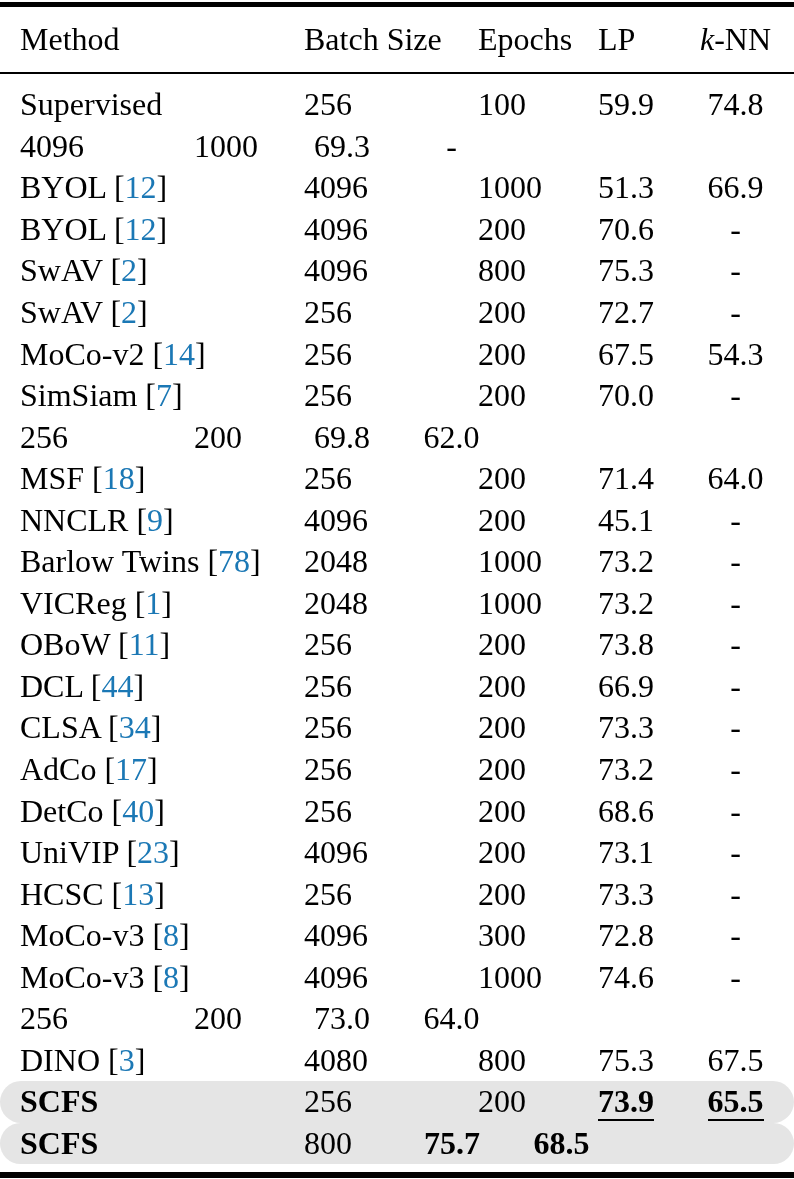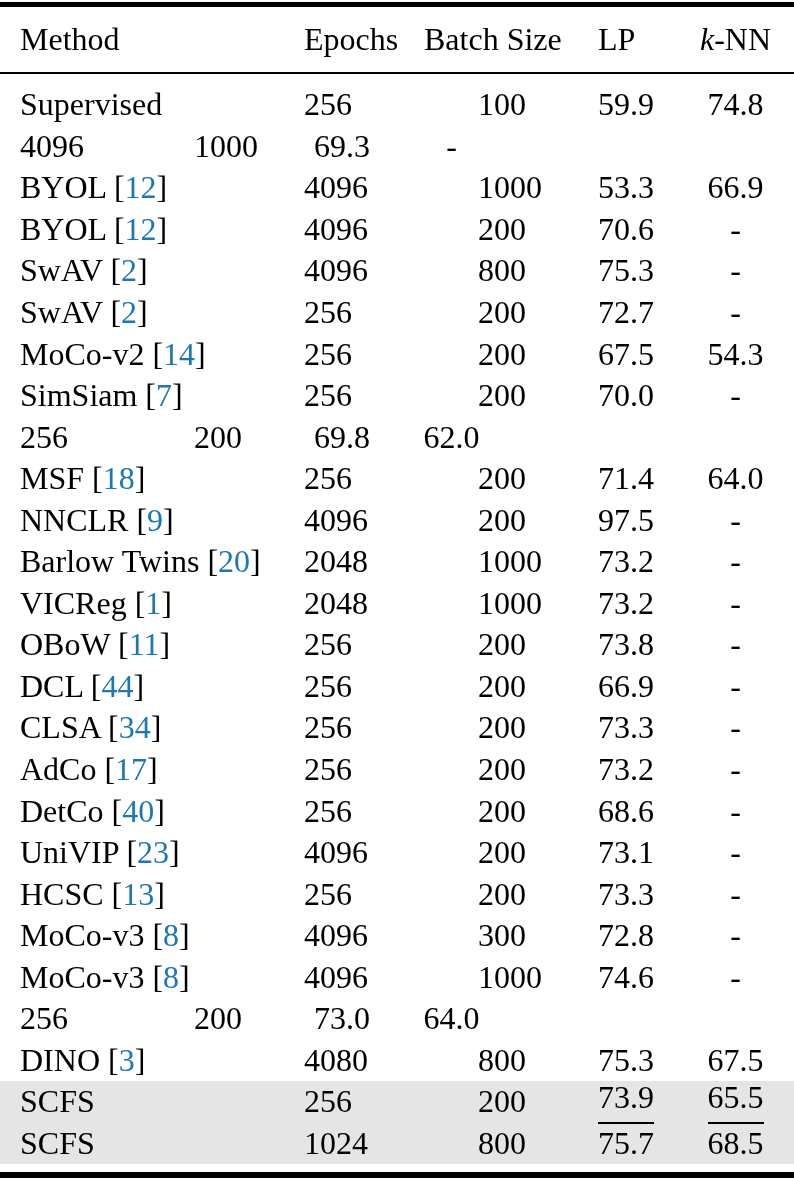--- a/index.html
+++ b/index.html
@@ -21,50 +21,52 @@
   .rule{width:100%;background:var(--rule-black);}
   .rule.thick{height:5px;}
   .rule.thin{height:2px;}
   .rule.top{margin-top:2px;}
   .rule.bottom{margin-top:8px;height:6px;}
   .trow{
     display:flex;align-items:center;
     height:41.55px;width:794px;
     box-sizing:border-box;
     padding-left:20px;
+    border-radius:25px;
   }
   .trow.header{height:65px;}
   .trow.hl{background:var(--highlight-bg);}
   .cell{white-space:nowrap;}
   .c-method{width:284px;text-align:left;}
   .c-batch{width:174px;text-align:left;}
   .c-epochs{width:120px;text-align:left;}
   .c-lp{width:90px;}
   .c-knn{width:95px;text-align:center;}
   .tbody{padding-top:10px;}
   .cite{color:var(--citation-blue);}
-  .b{font-weight:normal;}
+  .b{font-weight:bold;}
   .i{font-style:italic;}
   .u{
     display:inline-block;
     border-bottom:2px solid var(--text-color);
-    padding-bottom:9px;
+    padding-bottom:2px;
     line-height:1.0;
+    font-weight:bold;
   }
 </style>
 </head>
 <body>
 
 <div class="page">
   <div class="rule thick top"></div>
 
   <div class="trow header">
     <div class="cell c-method">Method</div>
+    <div class="cell c-batch">Batch Size</div>
     <div class="cell c-epochs">Epochs</div>
-    <div class="cell c-batch">Batch Size</div>
     <div class="cell c-lp">LP</div>
     <div class="cell c-knn"><span class="i">k</span><span>-NN</span></div>
   </div>
 
   <div class="rule thin"></div>
 
   <div class="tbody">
       <div class="trow">
         <div class="cell c-method"><span>Supervised</span></div>
         <div class="cell c-batch">256</div>
@@ -75,21 +77,21 @@
       <div class="trow">
         <div class="cell c-batch">4096</div>
         <div class="cell c-epochs">1000</div>
         <div class="cell c-lp"><span>69.3</span></div>
         <div class="cell c-knn"><span>-</span></div>
       </div>
       <div class="trow">
         <div class="cell c-method"><span>BYOL</span> <span>[</span><span class="cite">12</span><span>]</span></div>
         <div class="cell c-batch">4096</div>
         <div class="cell c-epochs">1000</div>
-        <div class="cell c-lp"><span>53.3</span></div>
+        <div class="cell c-lp"><span>51.3</span></div>
         <div class="cell c-knn"><span>66.9</span></div>
       </div>
       <div class="trow">
         <div class="cell c-method"><span>BYOL</span> <span>[</span><span class="cite">12</span><span>]</span></div>
         <div class="cell c-batch">4096</div>
         <div class="cell c-epochs">200</div>
         <div class="cell c-lp"><span>70.6</span></div>
         <div class="cell c-knn"><span>-</span></div>
       </div>
       <div class="trow">
@@ -130,25 +132,25 @@
         <div class="cell c-method"><span>MSF</span> <span>[</span><span class="cite">18</span><span>]</span></div>
         <div class="cell c-batch">256</div>
         <div class="cell c-epochs">200</div>
         <div class="cell c-lp"><span>71.4</span></div>
         <div class="cell c-knn"><span>64.0</span></div>
       </div>
       <div class="trow">
         <div class="cell c-method"><span>NNCLR</span> <span>[</span><span class="cite">9</span><span>]</span></div>
         <div class="cell c-batch">4096</div>
         <div class="cell c-epochs">200</div>
-        <div class="cell c-lp"><span>97.5</span></div>
-        <div class="cell c-knn"><span>-</span></div>
-      </div>
-      <div class="trow">
-        <div class="cell c-method"><span>Barlow Twins</span> <span>[</span><span class="cite">20</span><span>]</span></div>
+        <div class="cell c-lp"><span>45.1</span></div>
+        <div class="cell c-knn"><span>-</span></div>
+      </div>
+      <div class="trow">
+        <div class="cell c-method"><span>Barlow Twins</span> <span>[</span><span class="cite">78</span><span>]</span></div>
         <div class="cell c-batch">2048</div>
         <div class="cell c-epochs">1000</div>
         <div class="cell c-lp"><span>73.2</span></div>
         <div class="cell c-knn"><span>-</span></div>
       </div>
       <div class="trow">
         <div class="cell c-method"><span>VICReg</span> <span>[</span><span class="cite">1</span><span>]</span></div>
         <div class="cell c-batch">2048</div>
         <div class="cell c-epochs">1000</div>
         <div class="cell c-lp"><span>73.2</span></div>
@@ -232,21 +234,20 @@
       </div>
       <div class="trow hl">
         <div class="cell c-method"><span class="b">SCFS</span></div>
         <div class="cell c-batch">256</div>
         <div class="cell c-epochs">200</div>
         <div class="cell c-lp"><span class="u">73.9</span></div>
         <div class="cell c-knn"><span class="u">65.5</span></div>
       </div>
       <div class="trow hl">
         <div class="cell c-method"><span class="b">SCFS</span></div>
-        <div class="cell c-batch">1024</div>
         <div class="cell c-epochs">800</div>
         <div class="cell c-lp"><span class="b">75.7</span></div>
         <div class="cell c-knn"><span class="b">68.5</span></div>
       </div>
     </div>
 
   <div class="rule thick bottom"></div>
 </div>
 
 </body></html>

